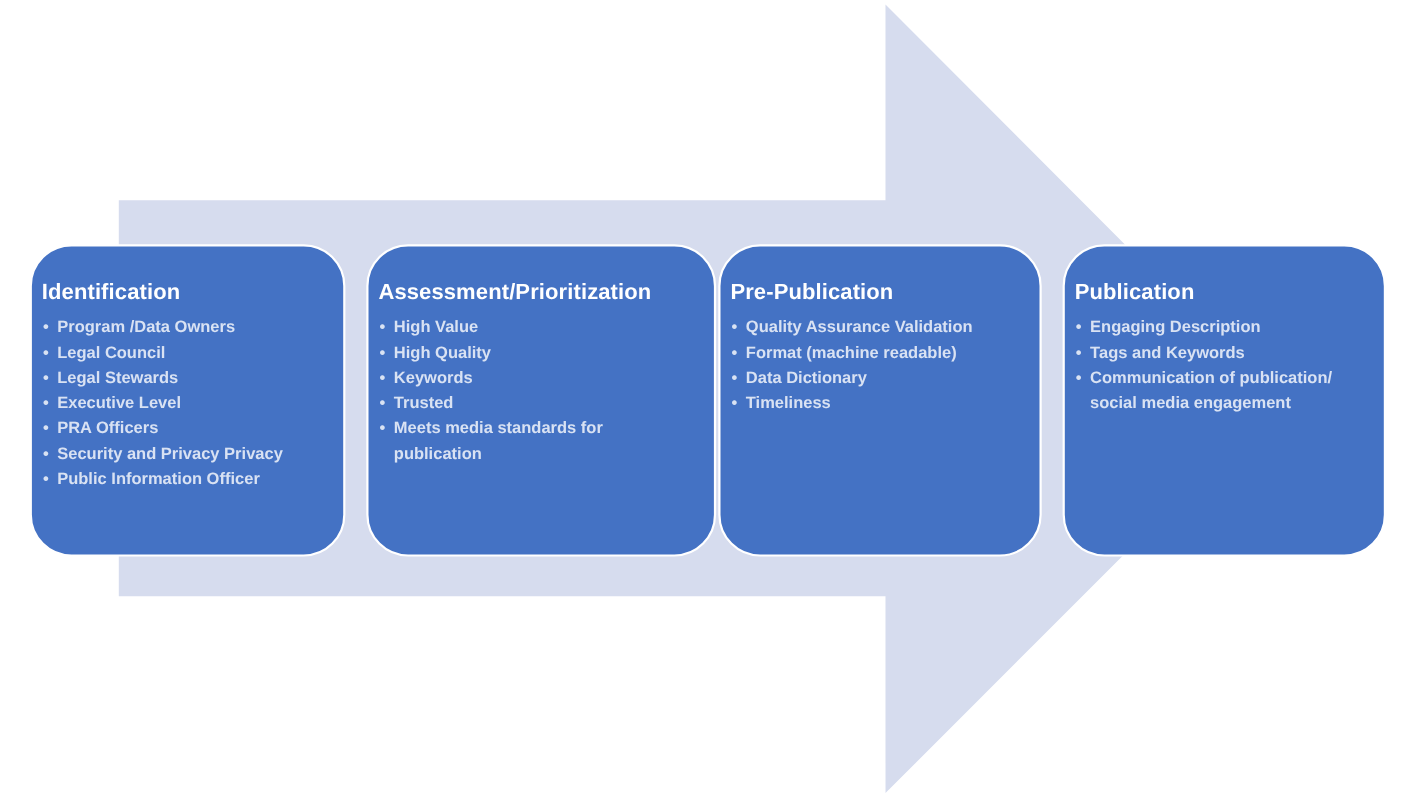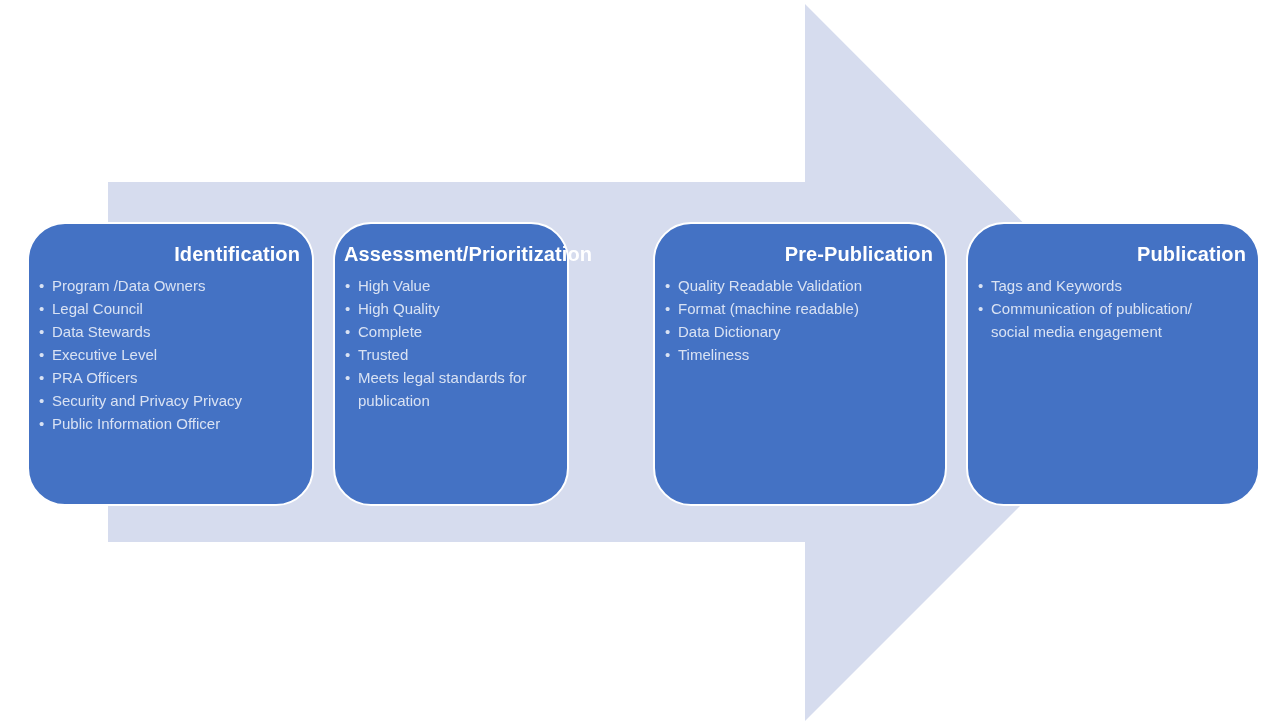--- a/index.html
+++ b/index.html
@@ -34,94 +34,95 @@
     border:2px solid var(--box-border);
     border-radius:38px;
     padding:13px 12px 0 9px;
     color:var(--title-text);
   }
   .stage h2{
     font-size:20px;
     line-height:26px;
     font-weight:bold;
     color:var(--title-text);
-    margin:4px 0 7px 0;
+    margin:16px 0 7px 0;
     letter-spacing:0.1px;
     white-space:nowrap;
-    text-align:right;
   }
   .stage ul{
     list-style:none;
     margin:0;padding:0;
     color:var(--bullet-text);
   }
   .stage li{
     position:relative;
     font-size:15px;
     line-height:23px;
     padding-left:14px;
     white-space:pre-line;
+    font-weight:bold;
   }
   .stage li::before{
     content:"\2022";
     position:absolute;
     left:1px;top:0;
     color:var(--bullet-text);
   }
   .stage-1{left:27px;width:287px;}
-  .stage-2{left:333px;width:236px;}
+  .stage-2{left:333px;width:318px;}
   .stage-3{left:653px;width:294px;}
   .stage-4{left:966px;width:294px;}
 </style>
 </head>
 <body>
 
 <div class="canvas">
 
   <svg class="arrow-svg" viewBox="0 0 1276 726" aria-hidden="true">
     <polygon points="108,182 805,182 805,4 1163,363 805,721 805,542 108,542" style="fill:var(--arrow-fill);"></polygon>
   </svg>
 
   <div class="stage stage-1">
     <h2>Identification</h2>
     <ul>
         <li>Program /Data Owners</li>
         <li>Legal Council</li>
-        <li>Data Stewards</li>
+        <li>Legal Stewards</li>
         <li>Executive Level</li>
         <li>PRA Officers</li>
         <li>Security and Privacy Privacy</li>
         <li>Public Information Officer</li>
       </ul>
   </div>
 
   <div class="stage stage-2">
     <h2>Assessment/Prioritization</h2>
     <ul>
         <li>High Value</li>
         <li>High Quality</li>
-        <li>Complete</li>
+        <li>Keywords</li>
         <li>Trusted</li>
-        <li>Meets legal standards for
+        <li>Meets media standards for
 publication</li>
       </ul>
   </div>
 
   <div class="stage stage-3">
     <h2>Pre-Publication</h2>
     <ul>
-        <li>Quality Readable Validation</li>
+        <li>Quality Assurance Validation</li>
         <li>Format (machine readable)</li>
         <li>Data Dictionary</li>
         <li>Timeliness</li>
       </ul>
   </div>
 
   <div class="stage stage-4">
     <h2>Publication</h2>
     <ul>
+        <li>Engaging Description</li>
         <li>Tags and Keywords</li>
         <li>Communication of publication/
 social media engagement</li>
       </ul>
   </div>
 
 </div>
 
 </body></html>

